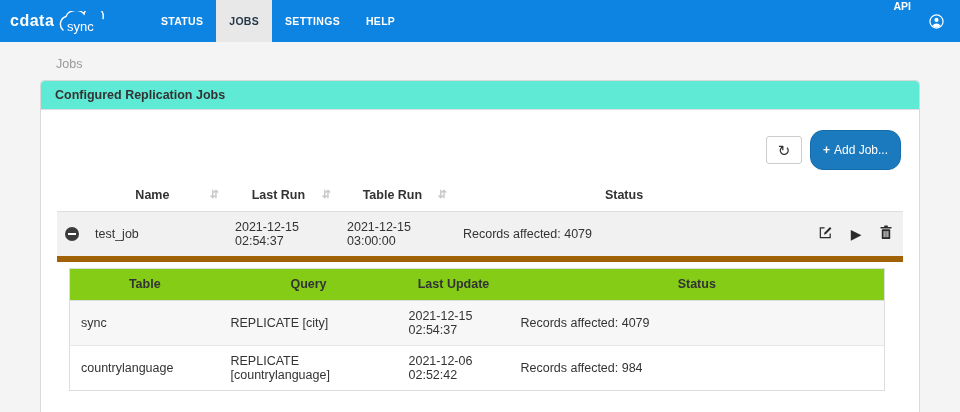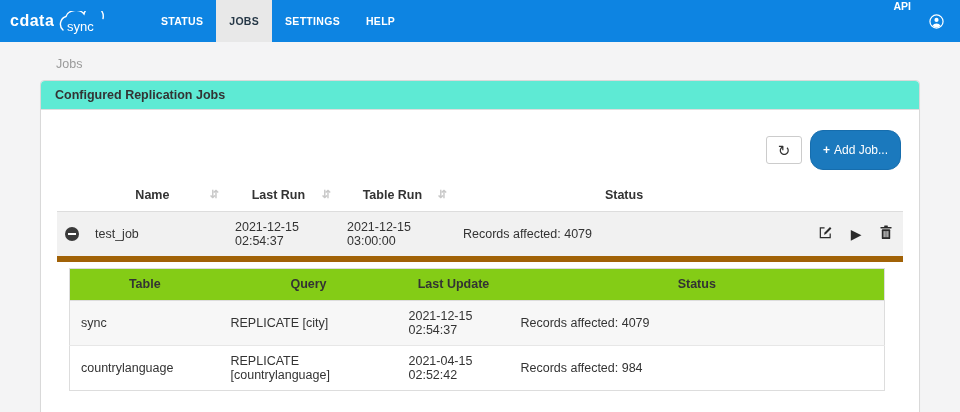--- a/index.html
+++ b/index.html
@@ -298,21 +298,21 @@
               <tbody>
                 <tr>
                   <td>sync</td>
                   <td>REPLICATE [city]</td>
                   <td>2021-12-15 02:54:37</td>
                   <td>Records affected: 4079</td>
                 </tr>
                 <tr>
                   <td>countrylanguage</td>
                   <td>REPLICATE [countrylanguage]</td>
-                  <td>2021-04-15 02:52:42</td>
+                  <td>2021-12-06 02:52:42</td>
                   <td>Records affected: 984</td>
                 </tr>
               </tbody>
             </table>
           </td>
         </tr>
       </tbody>
     </table>
 
   </div>

